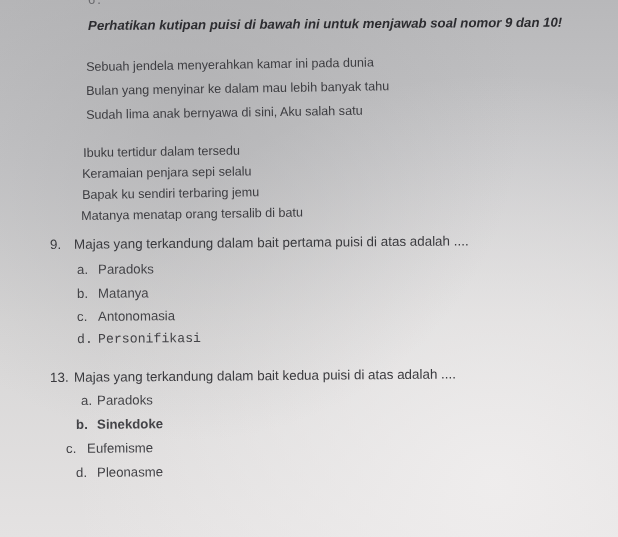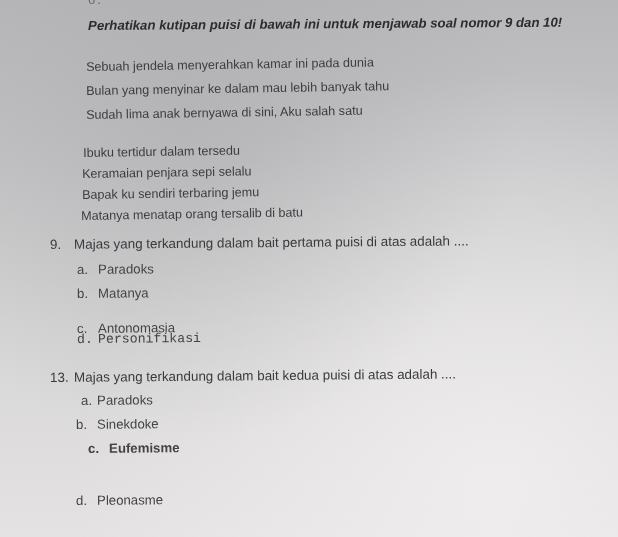--- a/index.html
+++ b/index.html
@@ -102,39 +102,39 @@
   <div>
     <div class="question" style="left:50px; top:237px;">
       <span class="q-num">9.</span><span>Majas yang terkandung dalam bait pertama puisi di atas adalah ....</span>
     </div>
     <div class="option" style="left:77px; top:262px;">
       <span class="opt-letter">a.</span><span>Paradoks</span>
     </div>
     <div class="option" style="left:77px; top:286px;">
       <span class="opt-letter">b.</span><span>Matanya</span>
     </div>
-    <div class="option" style="left:77px; top:309px;margin-top:12px;">
+    <div class="option" style="left:77px; top:309px;">
       <span class="opt-letter">c.</span><span>Antonomasia</span>
     </div>
     <div class="option" style="left:77px; top:332px;font-family:Liberation Mono, monospace;">
       <span class="opt-letter">d.</span><span>Personifikasi</span>
     </div>
   </div>
 
   <div>
     <div class="question" style="left:50px; top:370px;">
       <span class="q-num">13.</span><span>Majas yang terkandung dalam bait kedua puisi di atas adalah ....</span>
     </div>
     <div class="option" style="left:76px; top:393px;text-align:center;">
       <span class="opt-letter">a.</span><span>Paradoks</span>
     </div>
-    <div class="option" style="left:76px; top:417px;">
+    <div class="option" style="left:76px; top:417px;font-weight:bold;">
       <span class="opt-letter">b.</span><span>Sinekdoke</span>
     </div>
-    <div class="option" style="left:88px; top:441px;font-weight:bold;">
+    <div class="option" style="left:66px; top:441px;">
       <span class="opt-letter">c.</span><span>Eufemisme</span>
     </div>
-    <div class="option" style="left:76px; top:465px;margin-top:28px;">
+    <div class="option" style="left:76px; top:465px;">
       <span class="opt-letter">d.</span><span>Pleonasme</span>
     </div>
   </div>
 
 </div>
 
 </body></html>

